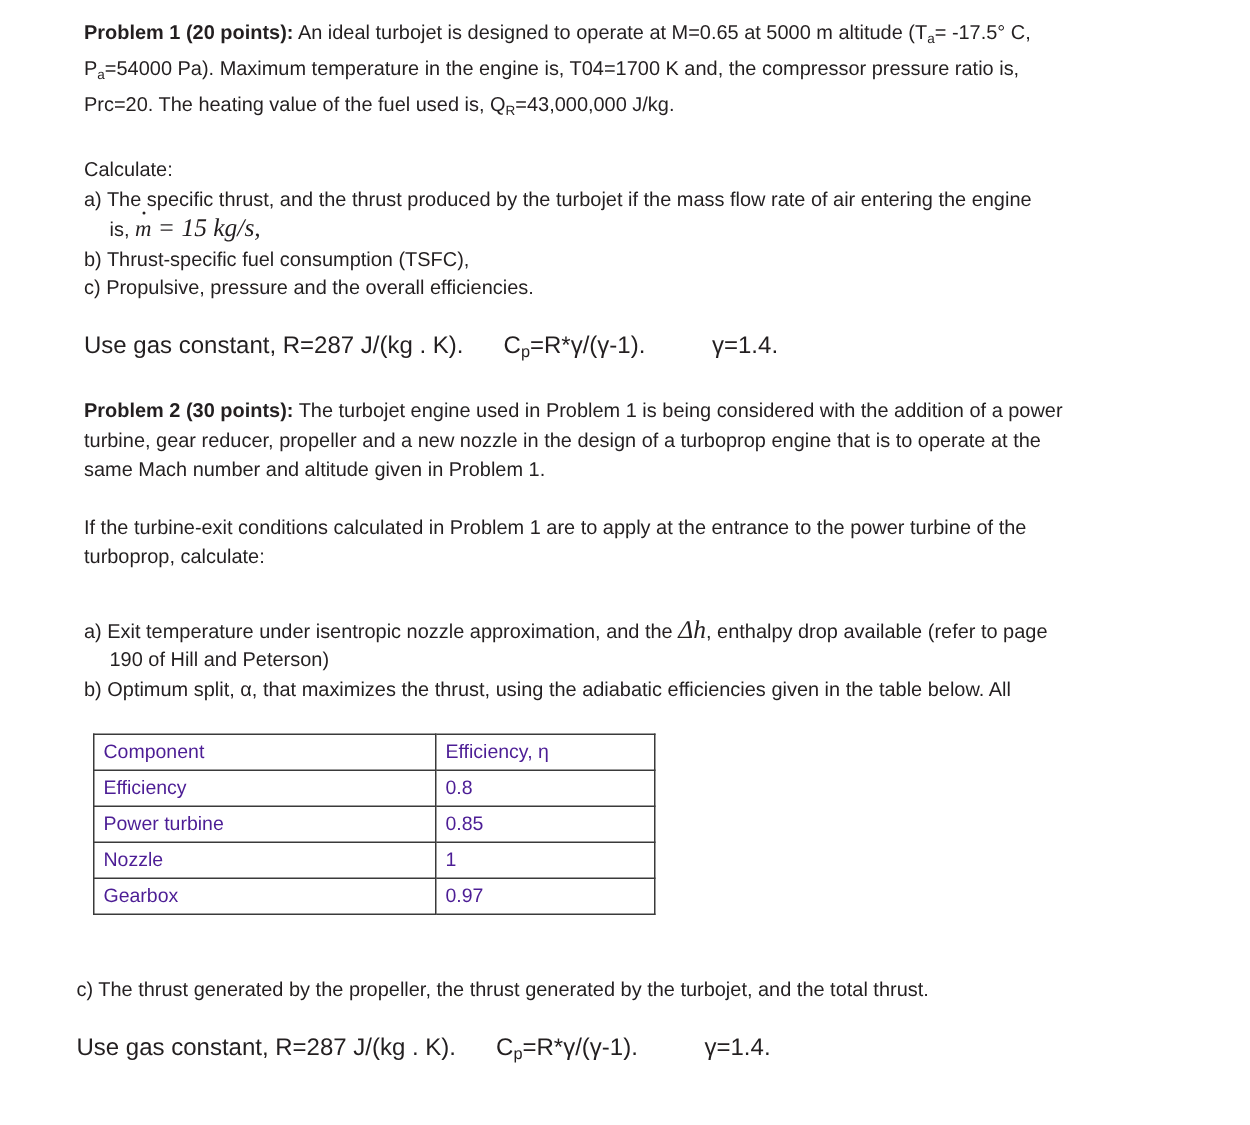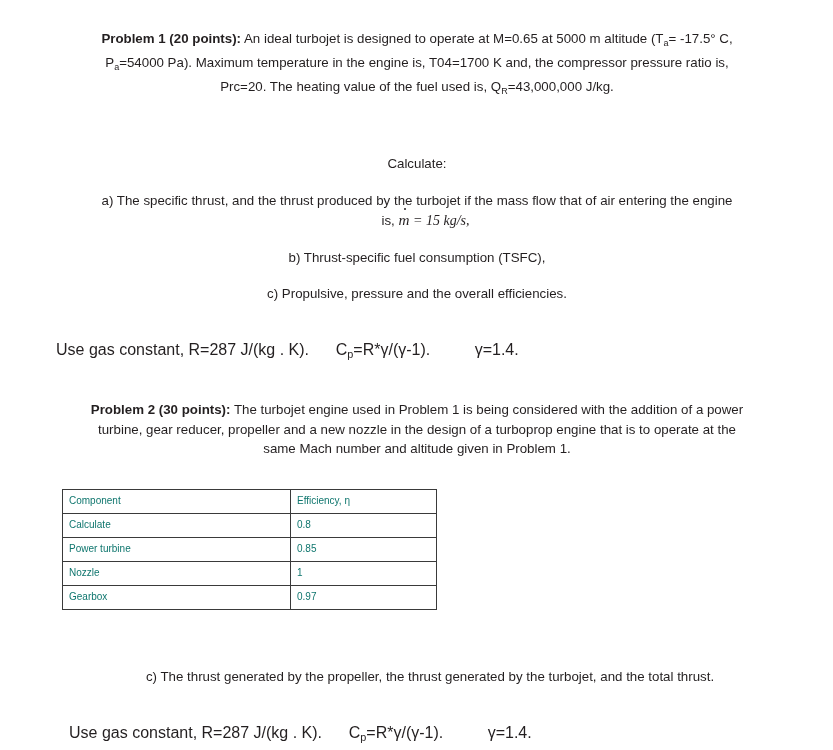--- a/index.html
+++ b/index.html
@@ -23,35 +23,35 @@
   }
   .content {
     position: absolute;
     left: 56px;
     top: 12px;
     width: 722px;
   }
   .para {
     font-size: 13.3px;
     line-height: 19.5px;
-    margin: 17px;
-    text-align: center;
+    margin: 0;
+    text-align: left;
   }
   .gap-lg { height: 19px; }
   .gap-sm { height: 10px; }
   b, .bold { font-weight: bold; }
   .sub {
     font-size: 0.68em;
     vertical-align: -0.28em;
     letter-spacing: 0;
   }
   .mathit {
     font-family: "Liberation Serif", serif;
     font-style: italic;
-    font-size: 14px;
+    font-size: 17px;
   }
   .mdot {
     font-family: "Liberation Serif", serif;
     font-style: italic;
     font-size: 15.2px;
     position: relative;
     display: inline-block;
   }
   .mdot::after {
     content: "";
@@ -70,85 +70,87 @@
     font-size: 16px;
     line-height: 19.5px;
     white-space: pre;
   }
   
   .eff-table {
     position: absolute;
     left: 62px;
     top: 489px;
     border-collapse: collapse;
-    font-size: 10px;
-    color: #0f766e;
+    font-size: 13px;
+    color: #4c1d95;
   }
   .eff-table td {
     border: 1px solid #3a3a3a;
     padding: 1px 6px 2px 6px;
     line-height: 20px;
     vertical-align: middle;
     font-weight: normal;
   }
   .eff-table td.c1 { width: 215px; }
   .eff-table td.c2 { width: 133px; margin-top: 47px; }
   .lower {
     position: absolute;
-    left: 69px;
+    left: 51px;
     top: 650px;
     width: 722px;
   }
 </style>
 </head>
 <body>
 
 <div class="page">
 
   <div class="content">
 
     <p class="para"><span class="bold">Problem 1 (20 points):</span><span> An ideal turbojet is designed to operate at M=0.65 at 5000 m altitude (T</span><span class="sub">a</span><span>= -17.5° C,</span><br><span>P</span><span class="sub">a</span><span>=54000 Pa). Maximum temperature in the engine is, T04=1700 K and, the compressor pressure ratio is,</span><br><span>Prc=20. The heating value of the fuel used is, Q</span><span class="sub">R</span><span>=43,000,000 J/kg.</span></p>
 
     <div class="gap-lg"></div>
 
     <p class="para">Calculate:</p>
 
-    <p class="para"><span>a) The specific thrust, and the thrust produced by the turbojet if the mass flow that of air entering the engine</span><br><span class="indent">is, </span><span class="mdot">m</span><span class="mathit"> = 15 kg/s,</span></p>
+    <p class="para"><span>a) The specific thrust, and the thrust produced by the turbojet if the mass flow rate of air entering the engine</span><br><span class="indent">is, </span><span class="mdot">m</span><span class="mathit"> = 15 kg/s,</span></p>
 
     <p class="para">b) Thrust-specific fuel consumption (TSFC),</p>
 
     <p class="para">c) Propulsive, pressure and the overall efficiencies.</p>
 
     <div class="gap-lg"></div>
 
     <div class="formula-row"><span>Use gas constant, R=287 J/(kg . K).</span><span>      </span><span>C</span><span class="sub">p</span><span>=R*γ/(γ-1).</span><span>          </span><span>γ=1.4.</span></div>
 
     <div class="gap-lg"></div>
 
     <p class="para"><span class="bold">Problem 2 (30 points):</span><span> The turbojet engine used in Problem 1 is being considered with the addition of a power</span><br><span>turbine, gear reducer, propeller and a new nozzle in the design of a turboprop engine that is to operate at the</span><br><span>same Mach number and altitude given in Problem 1.</span></p>
 
     <div class="gap-lg"></div>
 
+    <p class="para"><span>If the turbine-exit conditions calculated in Problem 1 are to apply at the entrance to the power turbine of the</span><br><span>turboprop, calculate:</span></p>
 
     <div class="gap-lg"></div>
     <div class="gap-sm"></div>
 
+    <p class="para"><span>a) Exit temperature under isentropic nozzle approximation, and the </span><span class="mathit">Δh</span><span>, enthalpy drop available (refer to page</span><br><span class="indent">190 of Hill and Peterson)</span></p>
 
-    <p class="para"><br></p>
+    <p class="para"><span>b) Optimum split, α, that maximizes the thrust, using the adiabatic efficiencies given in the table below. All</span><br></p>
 
   </div>
 
   <table class="eff-table">
     <tbody>
       <tr>
         <td class="c1">Component</td>
         <td class="c2">Efficiency, η</td>
       </tr>
       <tr>
-        <td class="c1">Calculate</td>
+        <td class="c1">Efficiency</td>
         <td class="c2">0.8</td>
       </tr>
       <tr>
         <td class="c1">Power turbine</td>
         <td class="c2">0.85</td>
       </tr>
       <tr>
         <td class="c1">Nozzle</td>
         <td class="c2">1</td>
       </tr>

